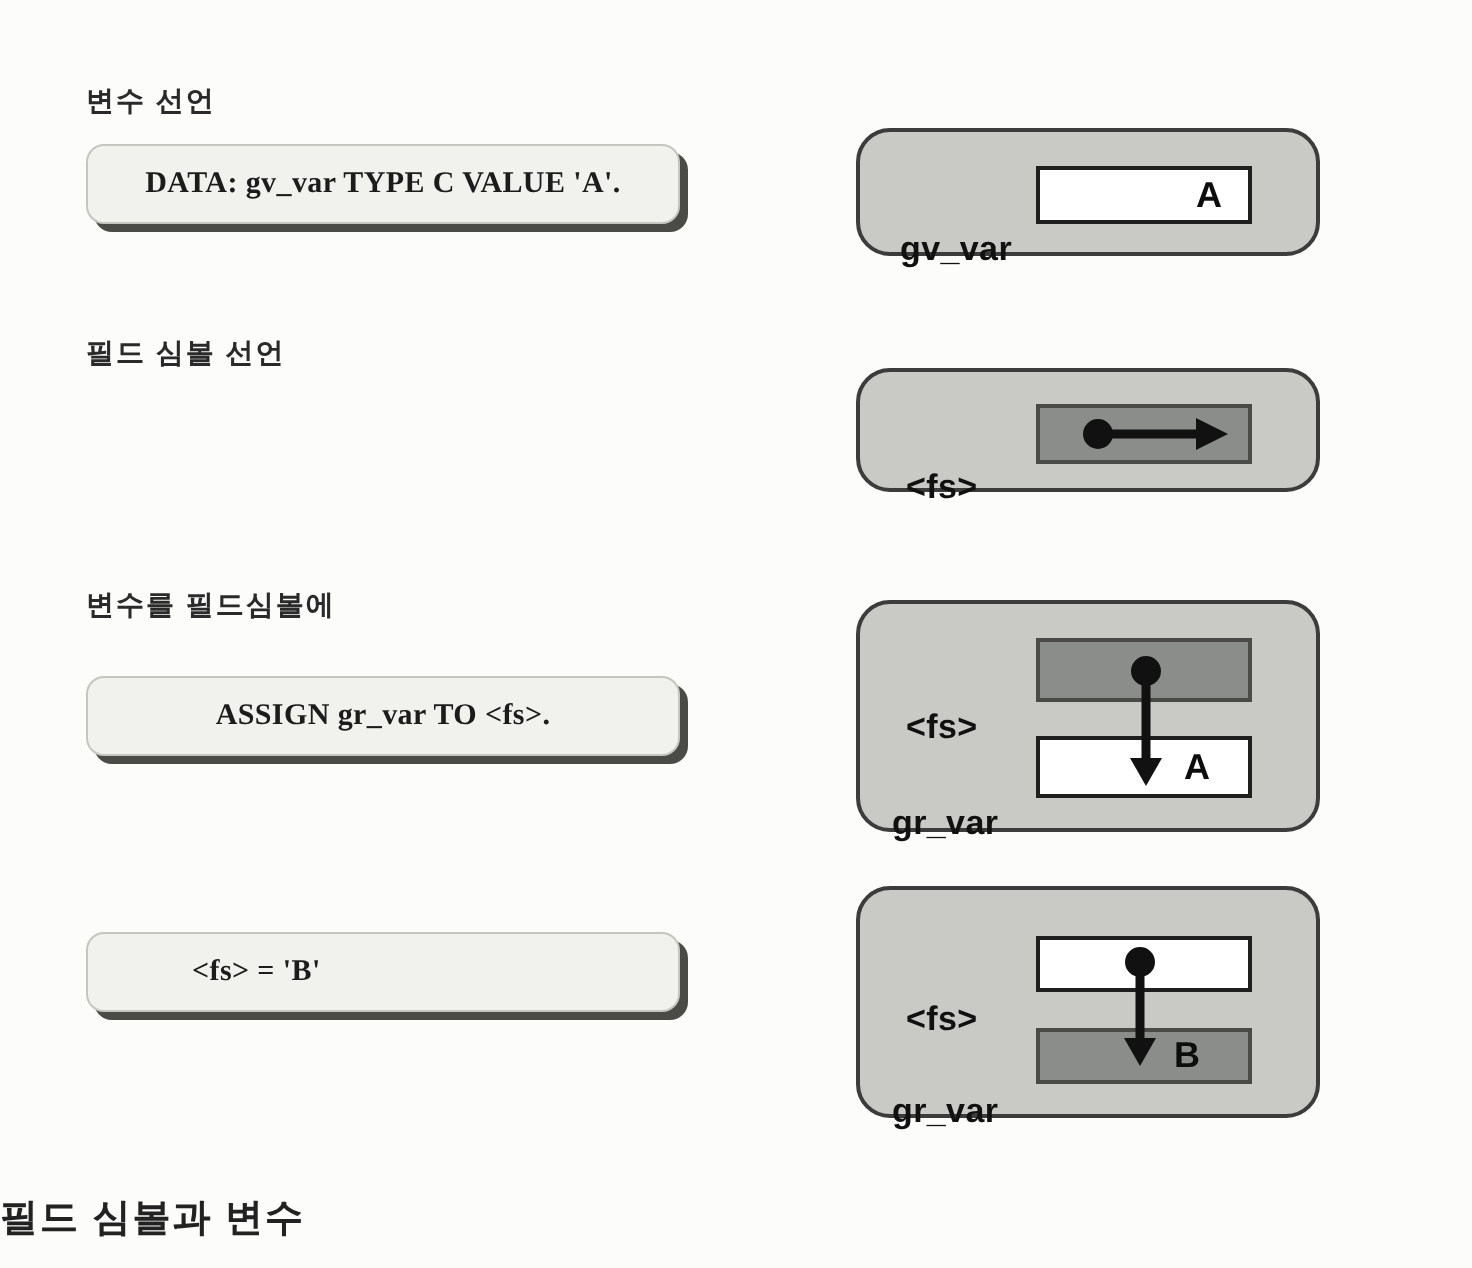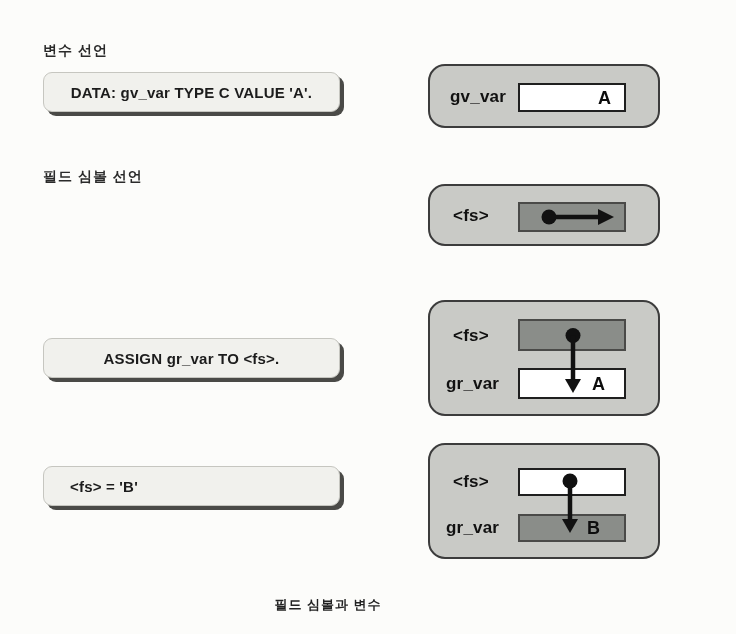--- a/index.html
+++ b/index.html
@@ -14,64 +14,66 @@
     font-size:14px;font-weight:700;letter-spacing:1px;
     color:#2a2a2a;white-space:nowrap;
   }
   .code-box{
     position:absolute;left:43px;width:297px;height:40px;
     background:#f1f1ed;border:1px solid #c6c6c0;border-radius:9px;
     box-shadow:4px 4px 0 0 #4a4a47;
     display:flex;align-items:center;justify-content:center;
     font-weight:700;font-size:15px;letter-spacing:0.2px;
     box-sizing:border-box;
+    font-family:Liberation Serif, serif;
   }
-  .code-box.align-left{justify-content:flex-start;padding-left:26px;}
+  .code-box.align-left{justify-content:flex-start;padding-left:52px;}
   .r-heading{
     position:absolute;left:428px;top:33px;
     font-size:14.5px;font-weight:700;letter-spacing:1px;color:#2a2a2a;
   }
   .panel{
     position:absolute;left:428px;width:232px;
     background:#c9cac6;border:2px solid #3c3c3c;border-radius:17px;
     box-sizing:border-box;
   }
   .plabel{
     position:absolute;font-weight:700;font-size:17px;color:#111;
-    white-space:nowrap;letter-spacing:0.2px;
+    white-space:nowrap;letter-spacing:0.2px;margin-top:28px;
   }
   .cell{
     position:absolute;left:88px;width:108px;
     box-sizing:border-box;
   }
   .cell.white{background:#ffffff;border:2px solid #1f1f1f;}
   .cell.dark{background:#8a8d89;border:2px solid #4a4a48;}
   .cellval{
     position:absolute;top:50%;transform:translateY(-50%);
     font-weight:700;font-size:18px;color:#0d0d0d;
   }
   .pointer-svg{position:absolute;overflow:visible;}
   .caption{
     position:absolute;left:0;top:596px;width:656px;
-    text-align:center;font-size:13px;font-weight:700;color:#222;
+    text-align:left;font-size:19px;font-weight:700;color:#222;
     letter-spacing:1px;
   }
 </style>
 </head>
 <body>
 
 <div class="page">
 
   <div class="sec-label" style="top:42px;">변수 선언</div>
   <div class="code-box" style="top:72px;">
     <span>DATA: gv_var TYPE C VALUE 'A'.</span>
   </div>
 
   <div class="sec-label" style="top:168px;">필드 심볼 선언</div>
 
+  <div class="sec-label" style="top:294px;">변수를 필드심볼에</div>
   <div class="code-box" style="top:338px;align-items:center;">
     <span>ASSIGN gr_var TO &lt;fs&gt;.</span>
   </div>
 
   <div class="code-box align-left" style="top:466px;">
     <span>&lt;fs&gt; = 'B'</span>
   </div>
 
 
   <div class="panel" style="top:64px;height:64px;">

